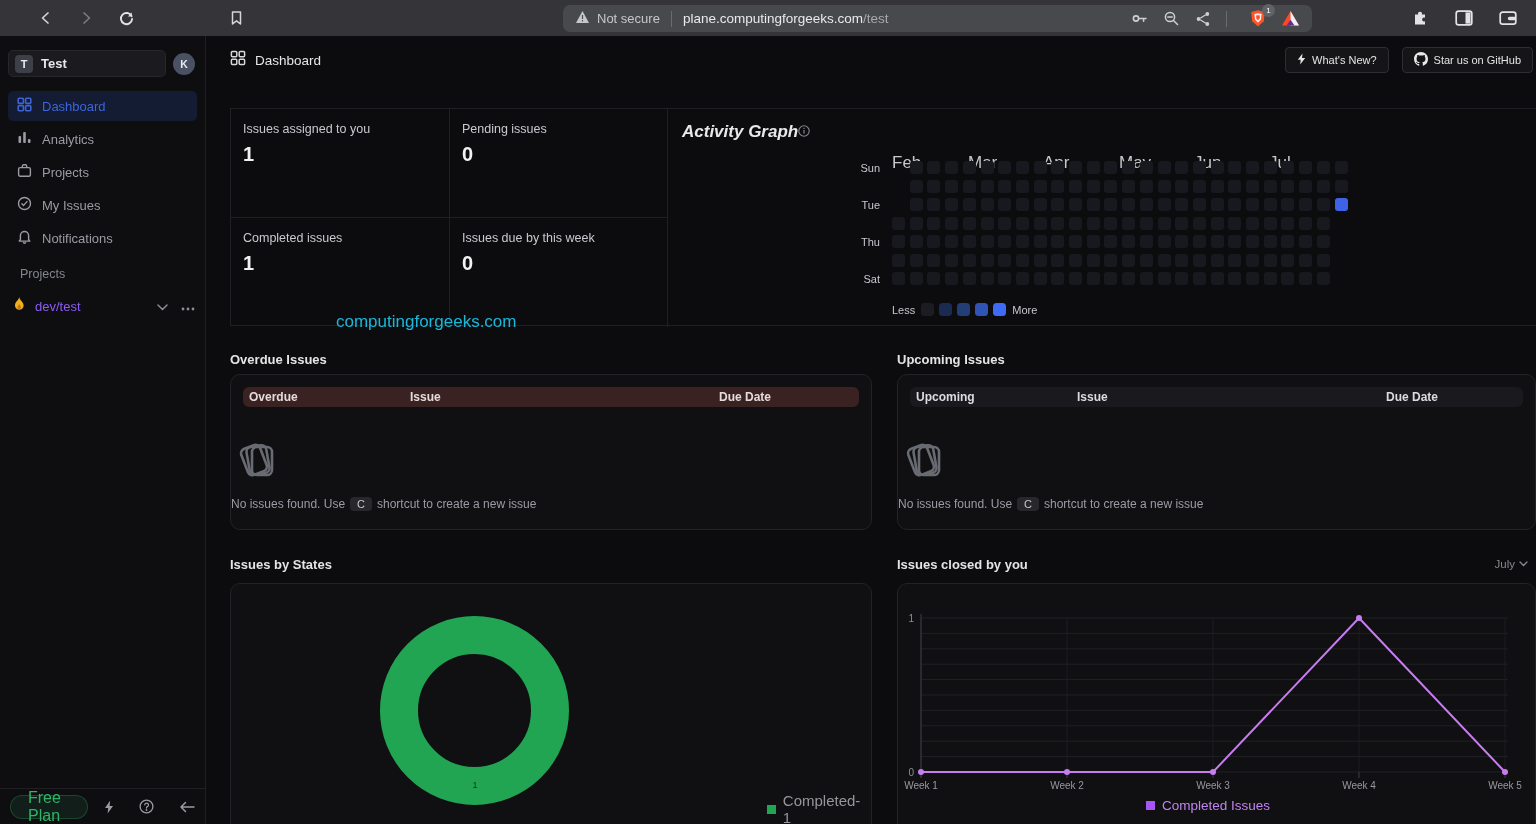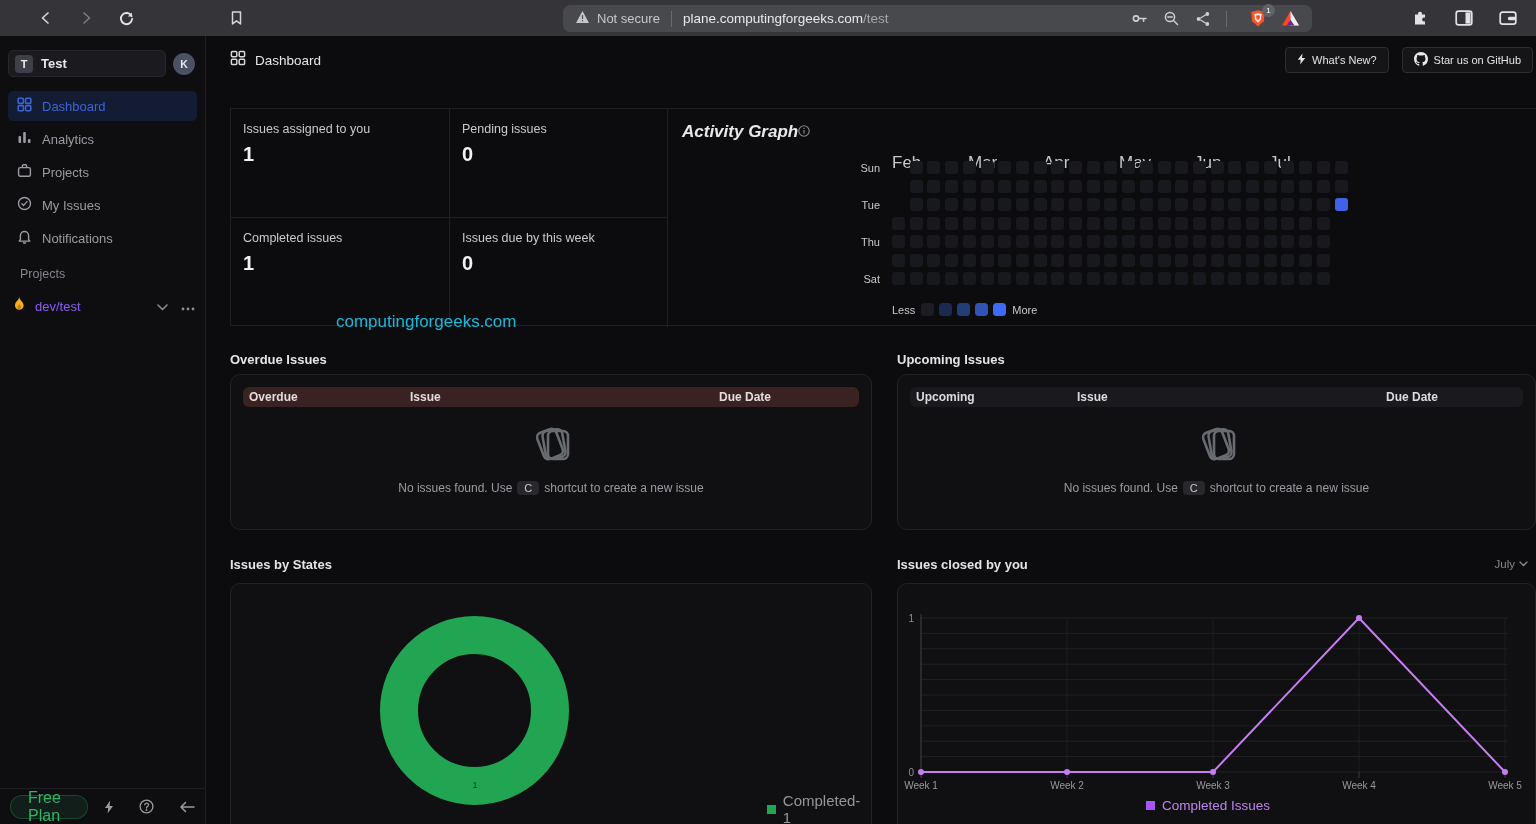--- a/index.html
+++ b/index.html
@@ -104,21 +104,21 @@
   .sec-title { color:#e4e4e6; font-size:13px; font-weight:700; }
   .card { position:absolute; left:0; top:22px; width:100%; height:156px; background:#101013;
     border:1px solid #232327; border-radius:10px; }
   .card-tall { top:26px; height:290px; }
   .tbl-head { margin:12px; height:20px; border-radius:6px; display:grid;
     grid-template-columns:161px 309px 1fr; align-items:center; padding-left:6px; }
   .tbl-head.red { background:#3a2122; }
   .tbl-head.gray { background:#1a1a1e; }
   .tbl-head span { font-size:12px; font-weight:600; color:#e3dcdc; }
   .tbl-head.gray span { color:#dcdce0; }
-  .empty-state { position:absolute; left:0; right:0; top:48px; text-align:center; }
+  .empty-state { position:absolute; left:0; right:0; top:64px; }
   .empty-state svg { display:inline-block; }
   .empty-text { margin-top:10px; font-size:12px; color:#9b9ca3; }
   .kbd { display:inline-block; background:#27272c; color:#c7c7cc; border-radius:4px;
     padding:1px 7px; font-size:11px; margin:0 5px; }
 
   
   .donut-ring { position:absolute; left:149px; top:32px; width:189px; height:189px;
     border:38px solid #22a553; border-radius:50%; }
   .donut-value { position:absolute; left:236px; top:196px; width:16px; text-align:center;
     font-size:9px; color:#15351f; z-index:2; }

